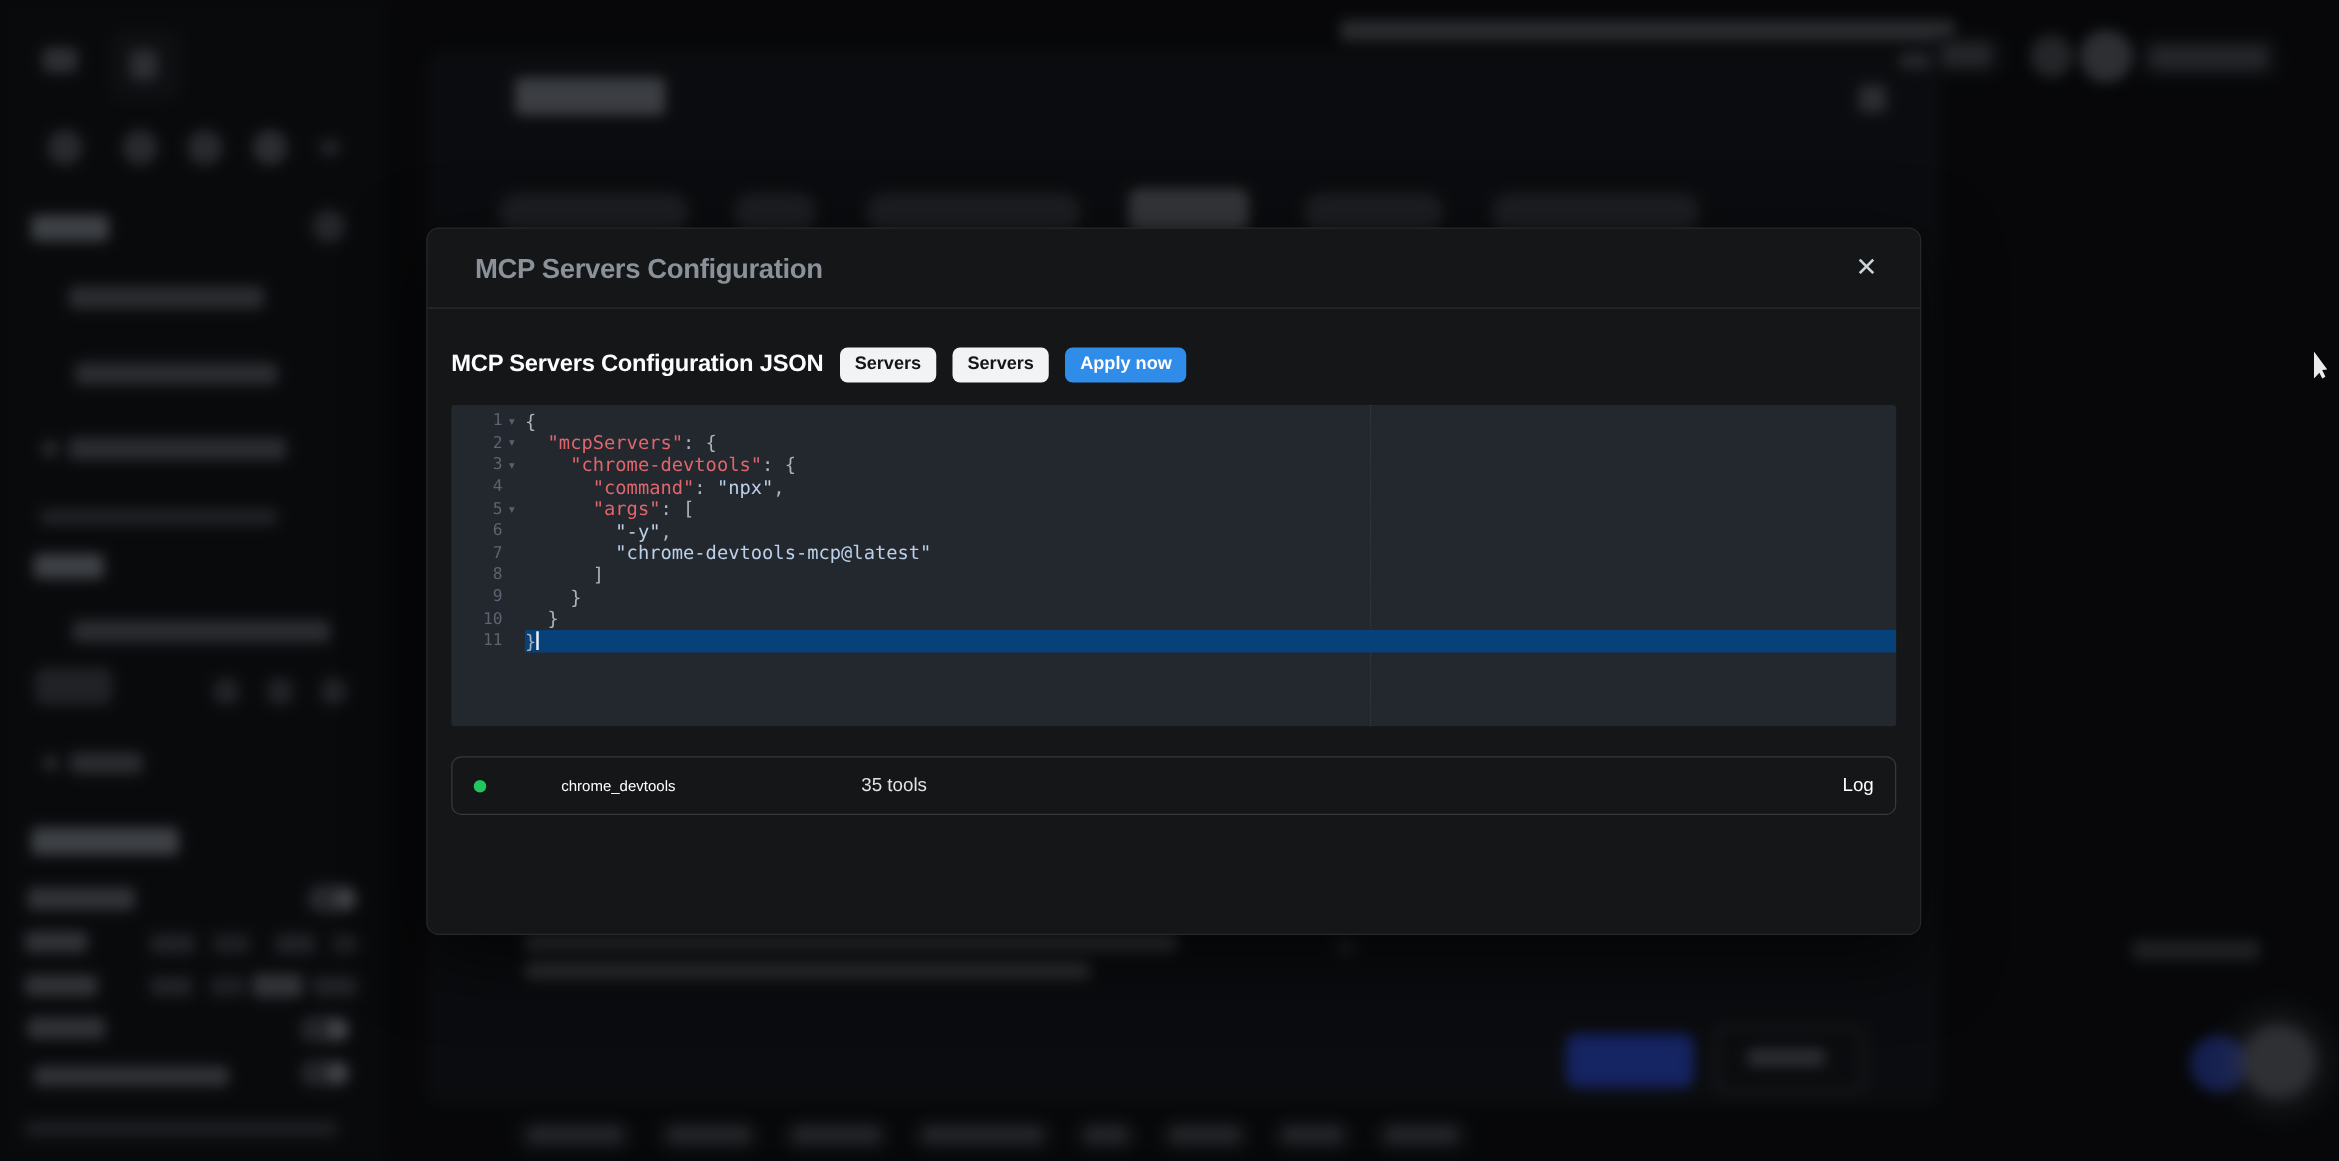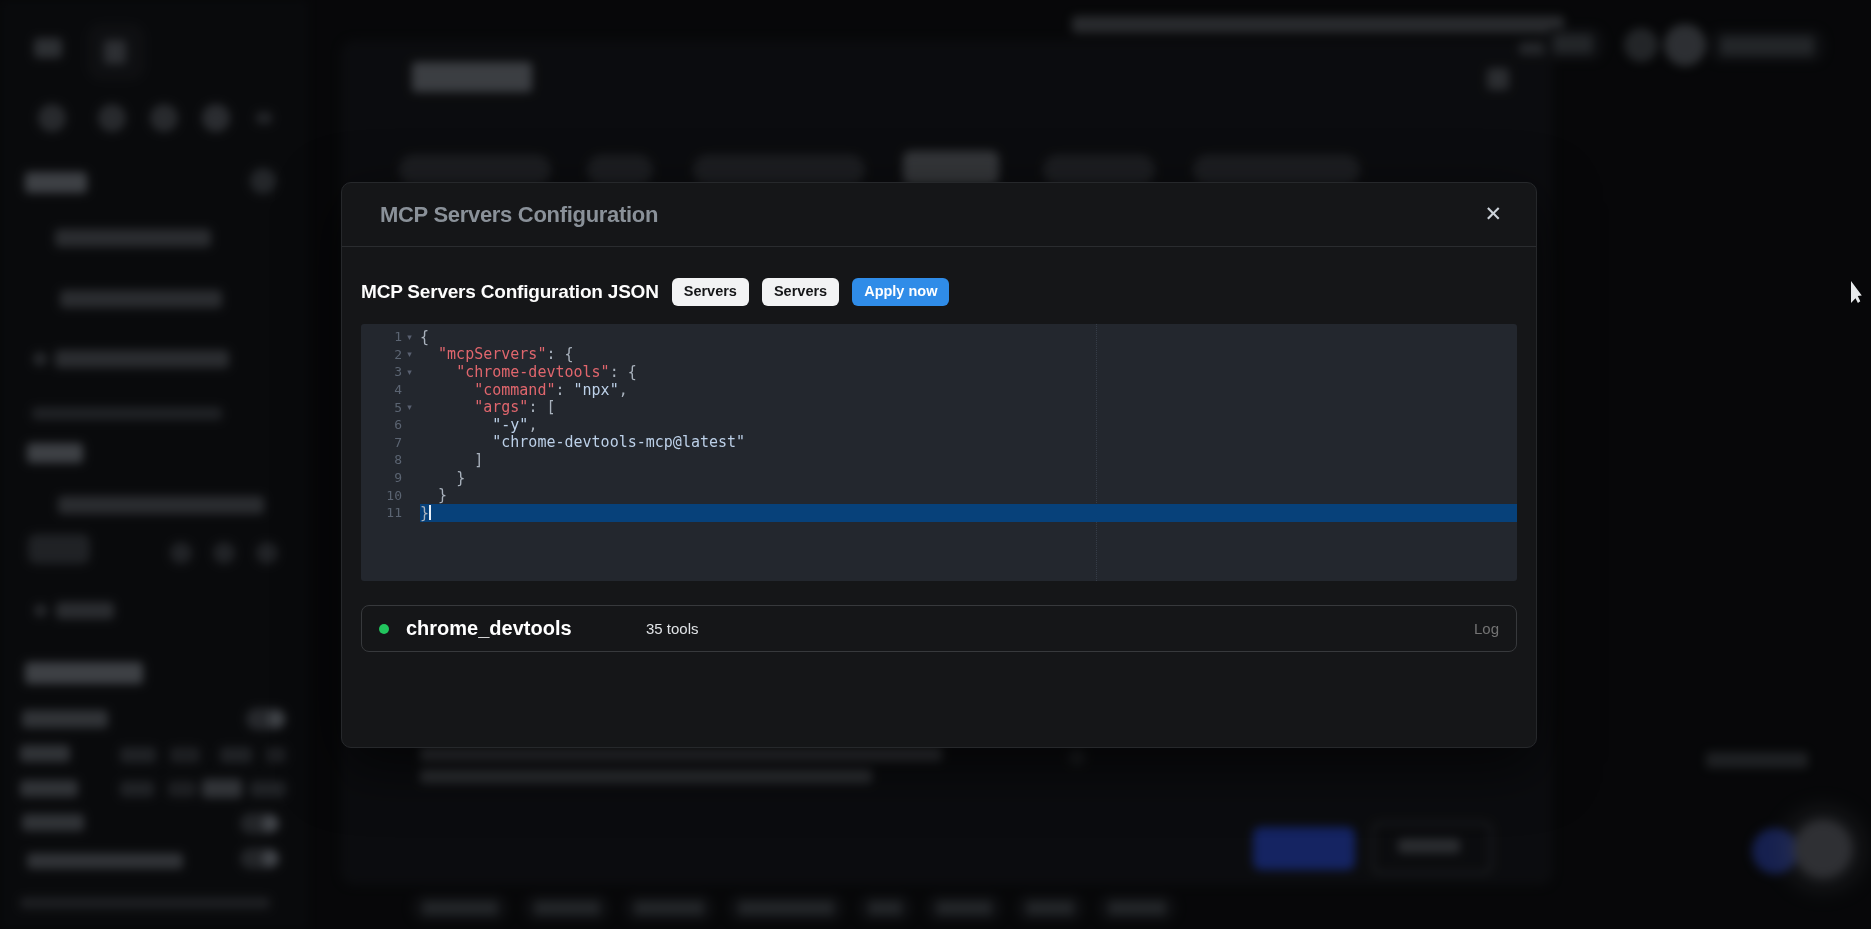--- a/index.html
+++ b/index.html
@@ -51,24 +51,24 @@
   .tok-k{color:var(--token-key,#e0666d);}
   .tok-s{color:var(--token-string,#bcd0e8);}
   .tok-p{color:var(--token-punct,#a9b2bd);}
   .caret{display:inline-block;width:2px;height:15px;background:#eaf0f7;vertical-align:-2px;}
 
   
   .status-heading{margin:26px 0 0 0;font-size:20px;font-weight:bold;color:#fdfdfd;letter-spacing:-.2px;}
   .server-row{margin-top:24px;height:47px;border:1px solid #37393c;border-radius:8px;display:flex;align-items:center;
               padding:0 17px;box-sizing:border-box;}
   .dot{width:10px;height:10px;border-radius:50%;background:var(--status-green,#22c55e);flex:none;margin-right:17px;}
-  .sname{width:240px;flex:none;font-size:20px;font-weight:bold;color:#ffffff;}
+  .sname{width:240px;flex:none;font-size:12px;font-weight:normal;color:#ffffff;margin-left:43px;}
   .stools{font-size:15px;color:#e0e3e6;}
   .spacer{flex:1;}
-  .slog{font-size:15px;color:#737373;cursor:pointer;text-decoration:none;text-align:right;}
+  .slog{font-size:15px;color:#ffffff;cursor:pointer;text-decoration:none;text-align:right;}
 
   .mcursor{position:absolute;left:1851px;top:281px;width:15px;height:22px;background:#e8eaec;
            clip-path:polygon(0% 0%,0% 100%,30% 78%,46% 100%,62% 92%,45% 68%,72% 66%);}
 </style>
 </head>
 <body>
 
 <div class="stage">
 
   <div class="backdrop" id="backdrop">

